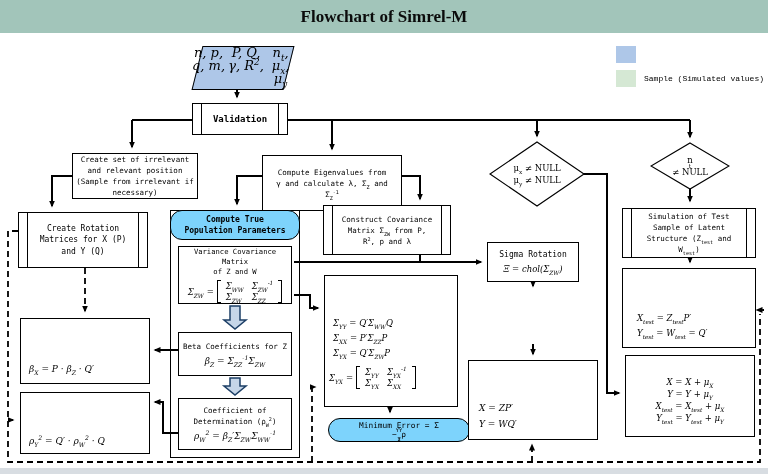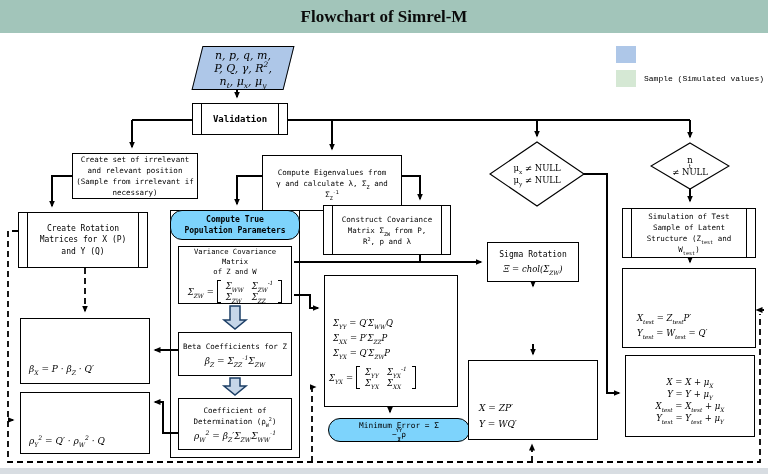--- a/index.html
+++ b/index.html
@@ -26,23 +26,23 @@
   .t8{font-size:8px;line-height:11.5px;}
   .t85{font-size:8.5px;line-height:12px;}
   .t9{font-size:9px;line-height:13px;}
   .fm{font-family:"DejaVu Serif",serif;font-style:italic;}
   sub,sup{font-size:68%;line-height:0;}
   .fmlines div{margin:3px 0;}
 
   
   .para{position:absolute;left:197px;top:46px;width:92px;height:44px;background:#aec7e8;
         border:1.2px solid #000;transform:skewX(-14deg);box-sizing:border-box;}
-  .para-text{position:absolute;left:190px;top:46px;width:106px;height:44px;display:flex;flex-direction:column;
-        justify-content:center;align-items:center;text-align:center;font-family:"DejaVu Serif",serif;
-        font-style:italic;font-size:11px;line-height:13px;}
+  .para-text{position:absolute;left:190px;top:46px;width:106px;height:44px;display:flex;flex-direction:row;
+        justify-content:center;align-items:flex-start;text-align:center;font-family:"DejaVu Serif",serif;
+        font-style:italic;font-size:13px;line-height:13px;}
 
   
   .diamond{position:absolute;}
   .diamond svg{position:absolute;left:0;top:0;}
   .dtext{position:absolute;inset:0;display:flex;flex-direction:column;justify-content:center;align-items:center;
          text-align:center;font-family:"DejaVu Serif",serif;font-size:8.5px;line-height:12px;}
 
   
   .mrow{display:flex;justify-content:center;align-items:center;font-family:"DejaVu Serif",serif;
         font-style:italic;font-size:8.5px;gap:3px;}

